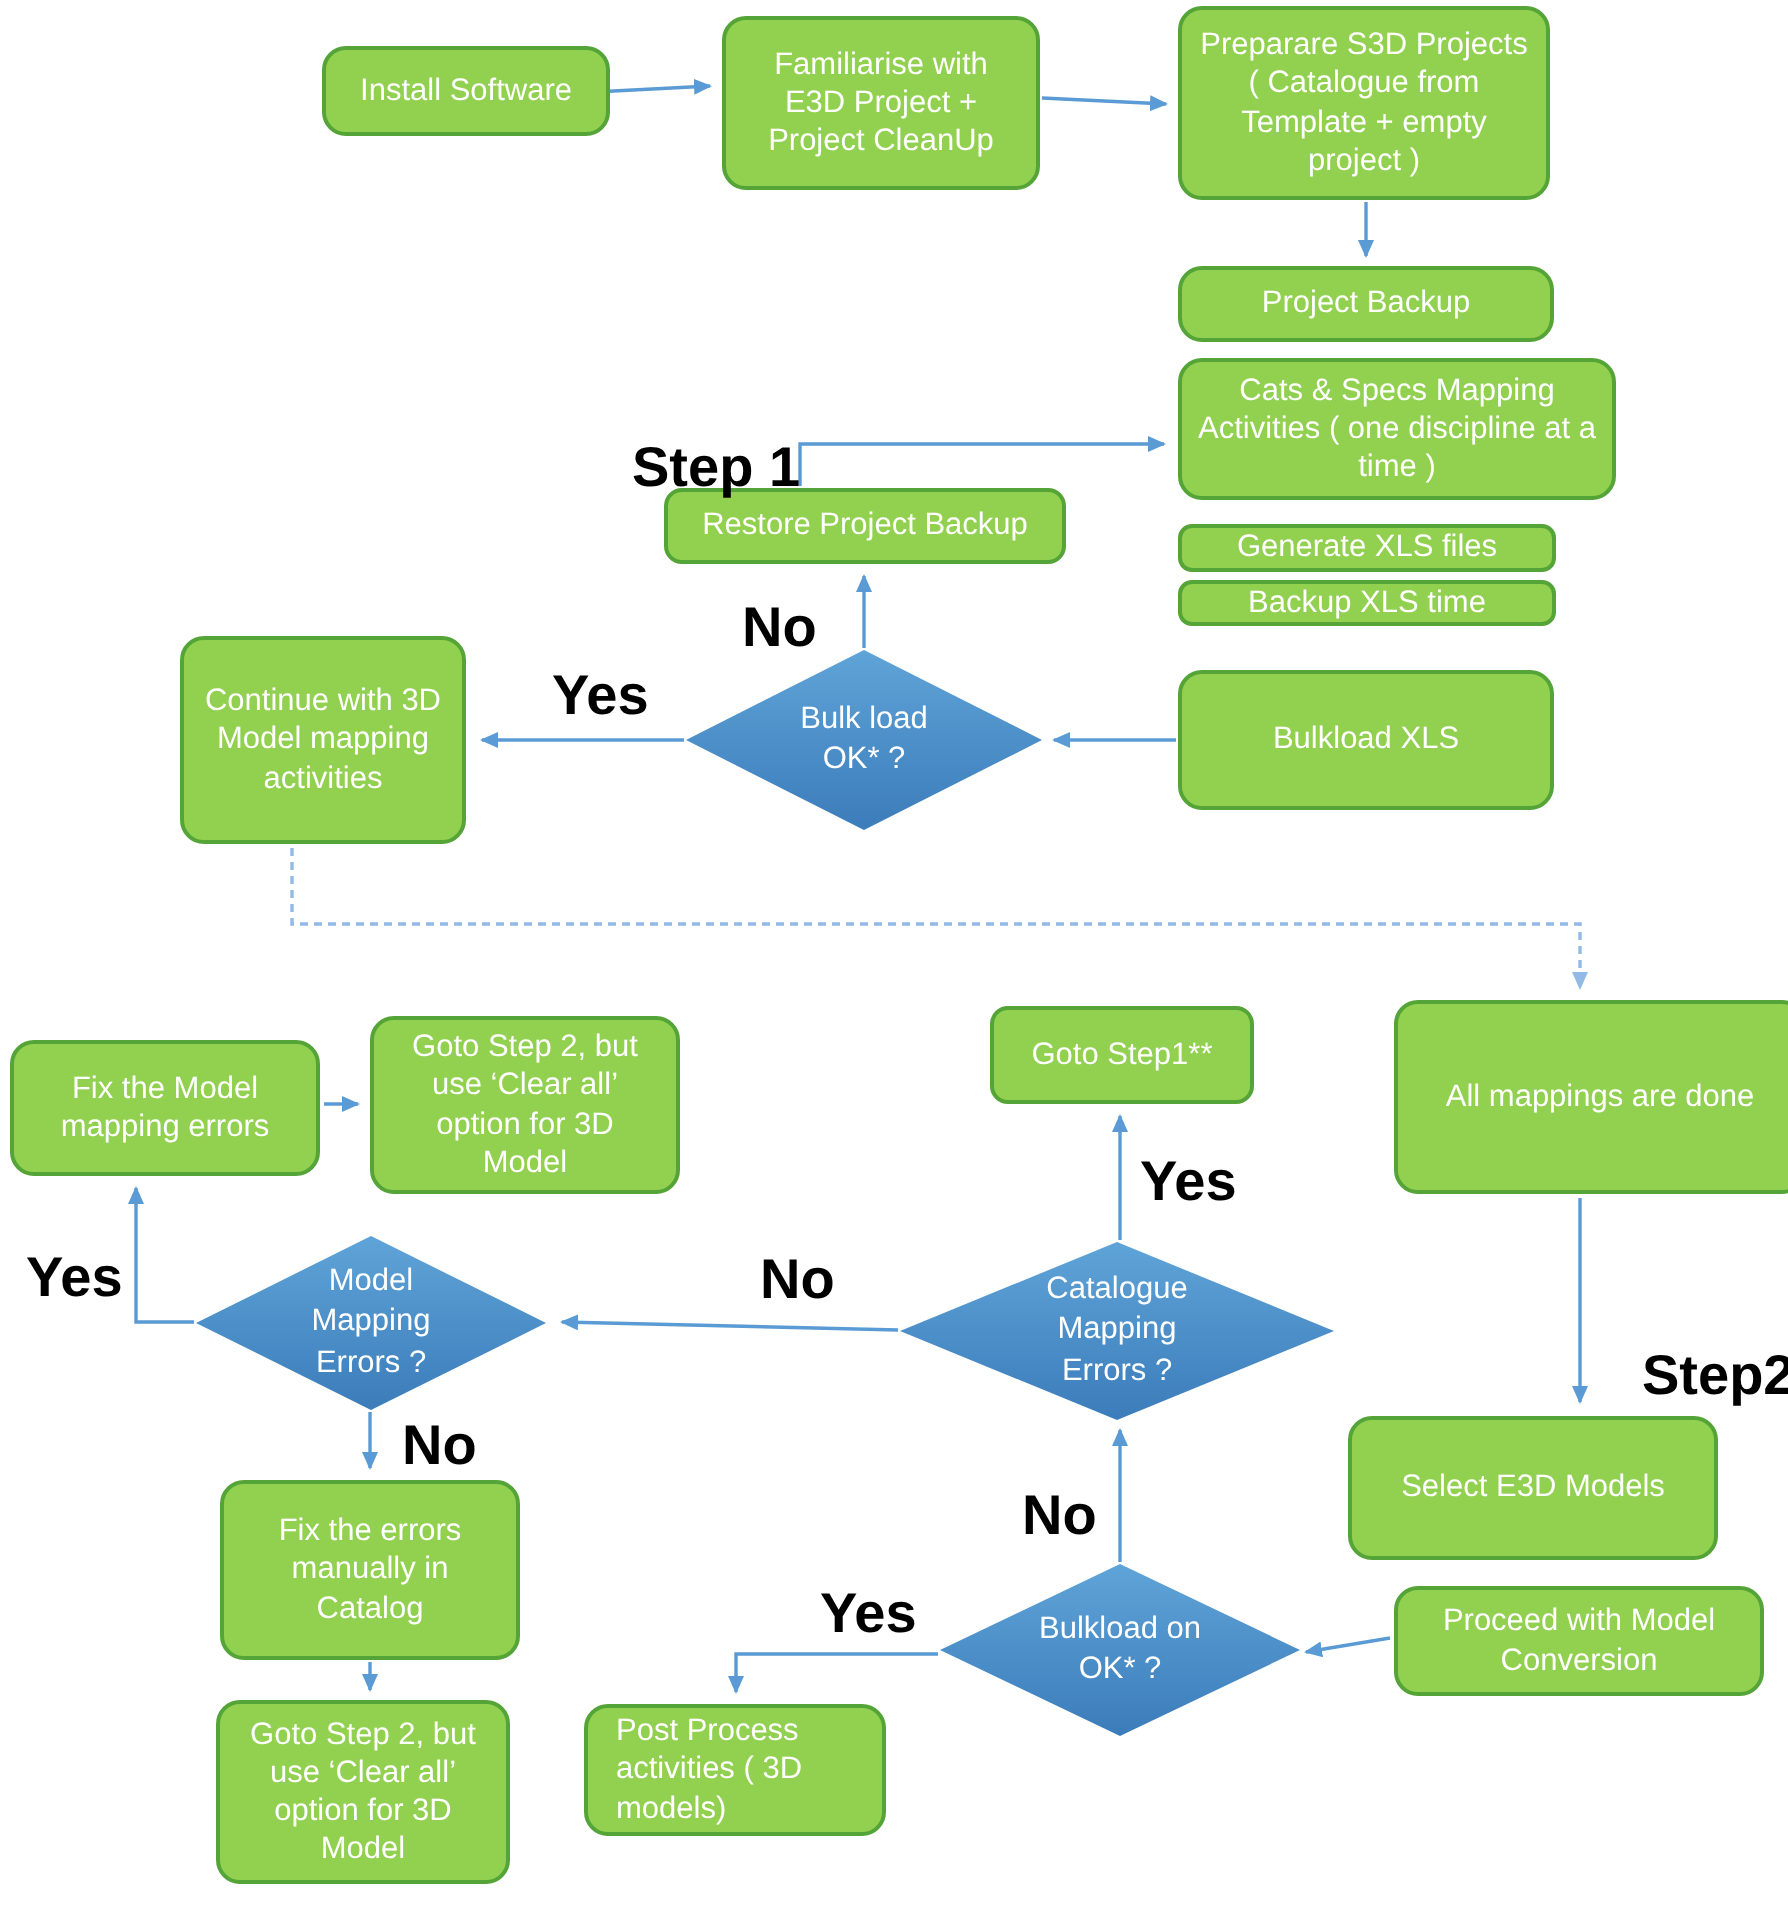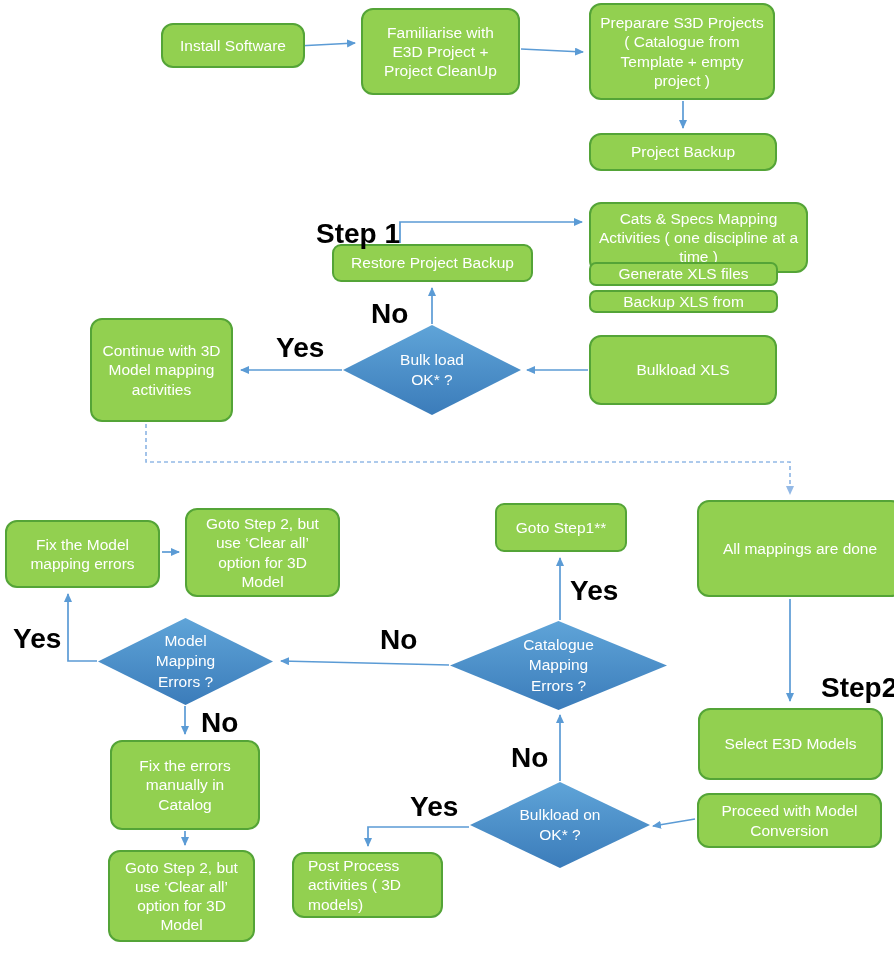--- a/index.html
+++ b/index.html
@@ -87,41 +87,41 @@
   </svg>
 
   <div class="node" style="left:133px;top:23px;width:144px;height:45px;margin-left:28px;">Install Software</div>
 
   <div class="node" style="left:361px;top:8px;width:159px;height:87px;">Familiarise with E3D Project + Project CleanUp</div>
 
   <div class="node" style="left:589px;top:3px;width:186px;height:97px;">Preparare S3D Projects ( Catalogue from Template + empty project )</div>
 
   <div class="node" style="left:589px;top:133px;width:188px;height:38px;">Project Backup</div>
 
-  <div class="node" style="left:589px;top:202px;width:219px;height:71px;">Cats &amp; Specs Mapping Activities ( one discipline at a time )</div>
+  <div class="node" style="left:589px;top:179px;width:219px;height:71px;">Cats &amp; Specs Mapping Activities ( one discipline at a time )</div>
 
   <div class="node bar" style="left:589px;top:262px;width:189px;height:24px;">Generate XLS files</div>
 
-  <div class="node bar" style="left:589px;top:290px;width:189px;height:23px;">Backup XLS from</div>
+  <div class="node bar" style="left:589px;top:290px;width:189px;height:23px;">Backup XLS time</div>
 
   <div class="node" style="left:332px;top:244px;width:201px;height:38px;border-radius:9px;">Restore Project Backup</div>
 
   <div class="node" style="left:90px;top:318px;width:143px;height:104px;">Continue with 3D Model mapping activities</div>
 
   <div class="node" style="left:589px;top:335px;width:188px;height:70px;">Bulkload XLS</div>
 
   <div class="node" style="left:697px;top:500px;width:206px;height:97px;">All mappings are done</div>
 
   <div class="node" style="left:495px;top:503px;width:132px;height:49px;border-radius:9px;">Goto Step1**</div>
 
   <div class="node" style="left:5px;top:520px;width:155px;height:68px;">Fix the Model mapping errors</div>
 
   <div class="node" style="left:185px;top:508px;width:155px;height:89px;">Goto Step 2, but use ‘Clear all’ option for 3D Model</div>
 
-  <div class="node" style="left:698px;top:708px;width:185px;height:72px;">Select E3D Models</div>
+  <div class="node" style="left:674px;top:708px;width:185px;height:72px;">Select E3D Models</div>
 
   <div class="node" style="left:110px;top:740px;width:150px;height:90px;">Fix the errors manually in Catalog</div>
 
   <div class="node" style="left:108px;top:850px;width:147px;height:92px;">Goto Step 2, but use ‘Clear all’ option for 3D Model</div>
 
   <div class="node left-align" style="left:292px;top:852px;width:151px;height:66px;">Post Process activities ( 3D models)</div>
 
   <div class="node" style="left:697px;top:793px;width:185px;height:55px;">Proceed with Model Conversion</div>
 
   <div class="diamond" style="left:343px;top:325px;width:178px;height:90px;">

